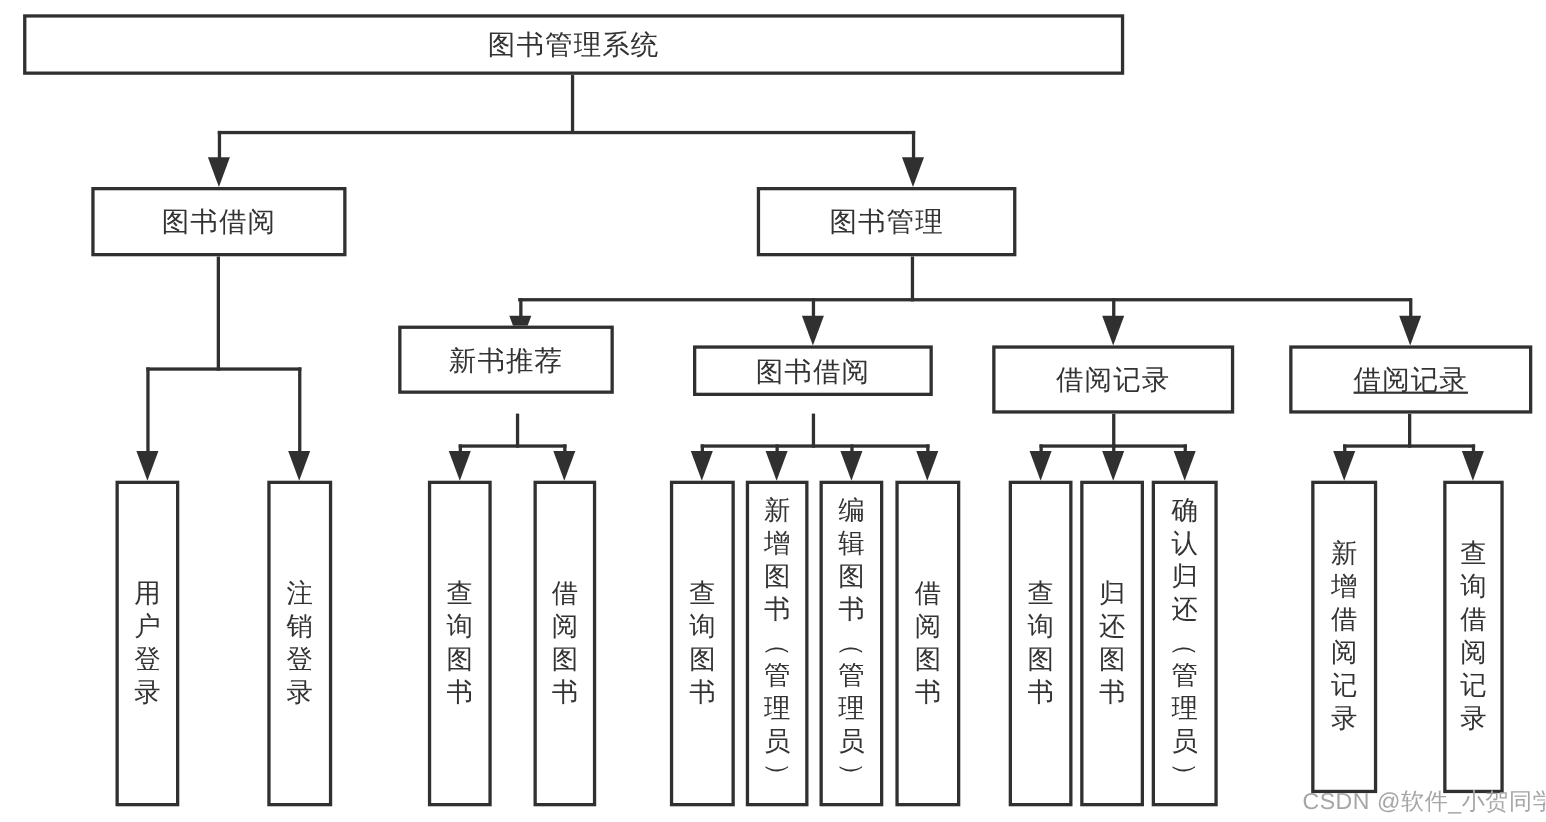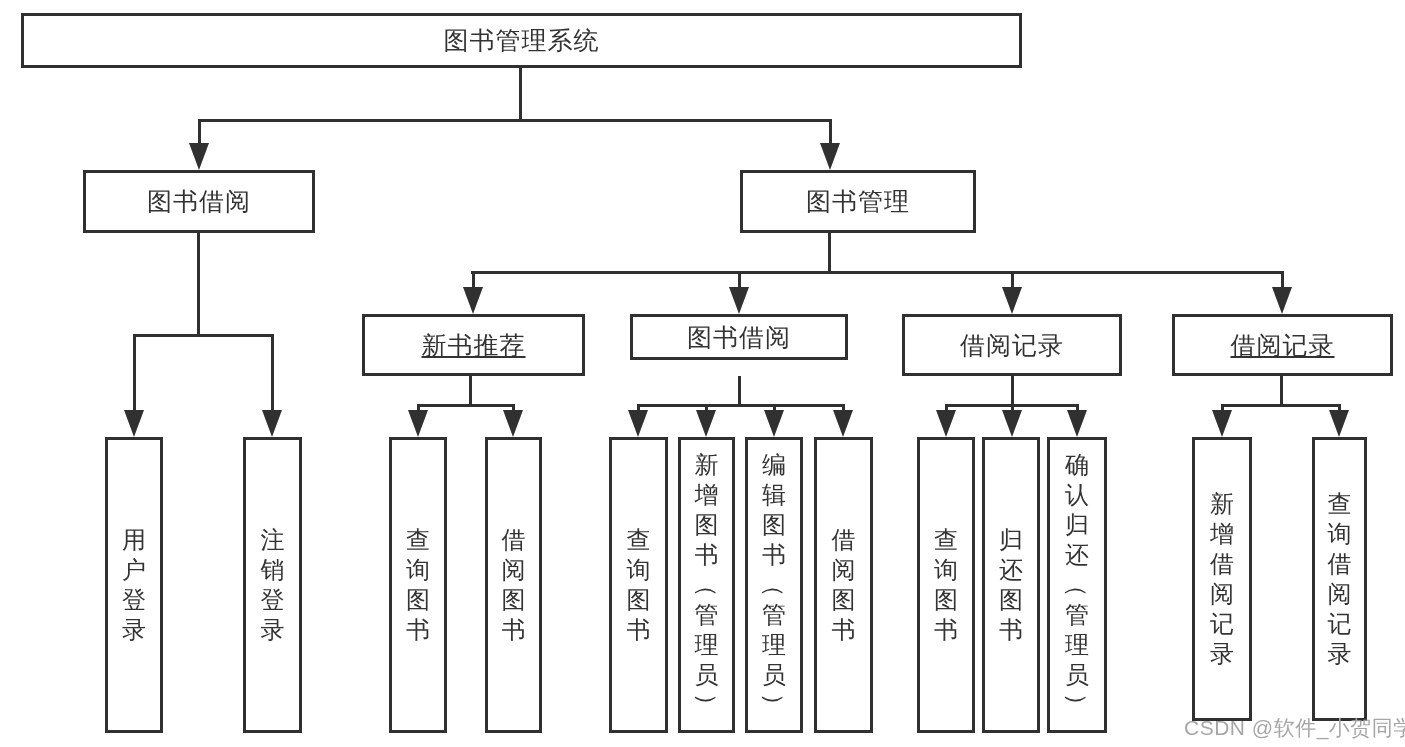--- a/index.html
+++ b/index.html
@@ -85,21 +85,21 @@
   <div class="ln" style="left:519px;top:68px;width:3px;height:53px;"></div>
   <div class="ln" style="left:198px;top:119px;width:634px;height:3px;"></div>
   <div class="ln" style="left:198px;top:119px;width:3px;height:27px;"></div>
   <div class="arrow" style="left:189px;top:143px;"></div>
   <div class="ln" style="left:829px;top:119px;width:3px;height:27px;"></div>
   <div class="arrow" style="left:820px;top:143px;"></div>
 
   <div class="node" style="left:83px;top:170px;width:232px;height:63px;">
     <span class="h-label">图书借阅</span>
   </div>
-  <div class="node" style="left:740px;top:170px;width:236px;height:63px;">
+  <div class="node" style="left:688px;top:170px;width:236px;height:63px;">
     <span class="h-label">图书管理</span>
   </div>
 
   <div class="ln" style="left:197px;top:233px;width:3px;height:104px;"></div>
   <div class="ln" style="left:133px;top:334px;width:141px;height:3px;"></div>
   <div class="ln" style="left:133px;top:334px;width:3px;height:78px;"></div>
   <div class="arrow" style="left:124px;top:410px;"></div>
   <div class="ln" style="left:271px;top:334px;width:3px;height:78px;"></div>
   <div class="arrow" style="left:262px;top:410px;"></div>
 
@@ -107,21 +107,21 @@
   <div class="ln" style="left:471px;top:271px;width:812px;height:3px;"></div>
   <div class="ln" style="left:472px;top:271px;width:3px;height:18px;"></div>
   <div class="arrow" style="left:463px;top:287px;"></div>
   <div class="ln" style="left:738px;top:271px;width:3px;height:18px;"></div>
   <div class="arrow" style="left:729px;top:287px;"></div>
   <div class="ln" style="left:1011px;top:271px;width:3px;height:18px;"></div>
   <div class="arrow" style="left:1002px;top:287px;"></div>
   <div class="ln" style="left:1281px;top:271px;width:3px;height:18px;"></div>
   <div class="arrow" style="left:1272px;top:287px;"></div>
 
-  <div class="node" style="left:362px;top:314px;width:223px;height:62px;text-decoration:underline;">
+  <div class="node" style="left:362px;top:296px;width:196px;height:62px;">
     <span class="h-label">新书推荐</span>
   </div>
   <div class="node" style="left:630px;top:314px;width:218px;height:46px;">
     <span class="h-label">图书借阅</span>
   </div>
   <div class="node" style="left:902px;top:314px;width:220px;height:62px;">
     <span class="h-label">借阅记录</span>
   </div>
   <div class="node" style="left:1172px;top:314px;width:221px;height:62px;text-decoration:underline;">
     <span class="h-label">借阅记录</span>

